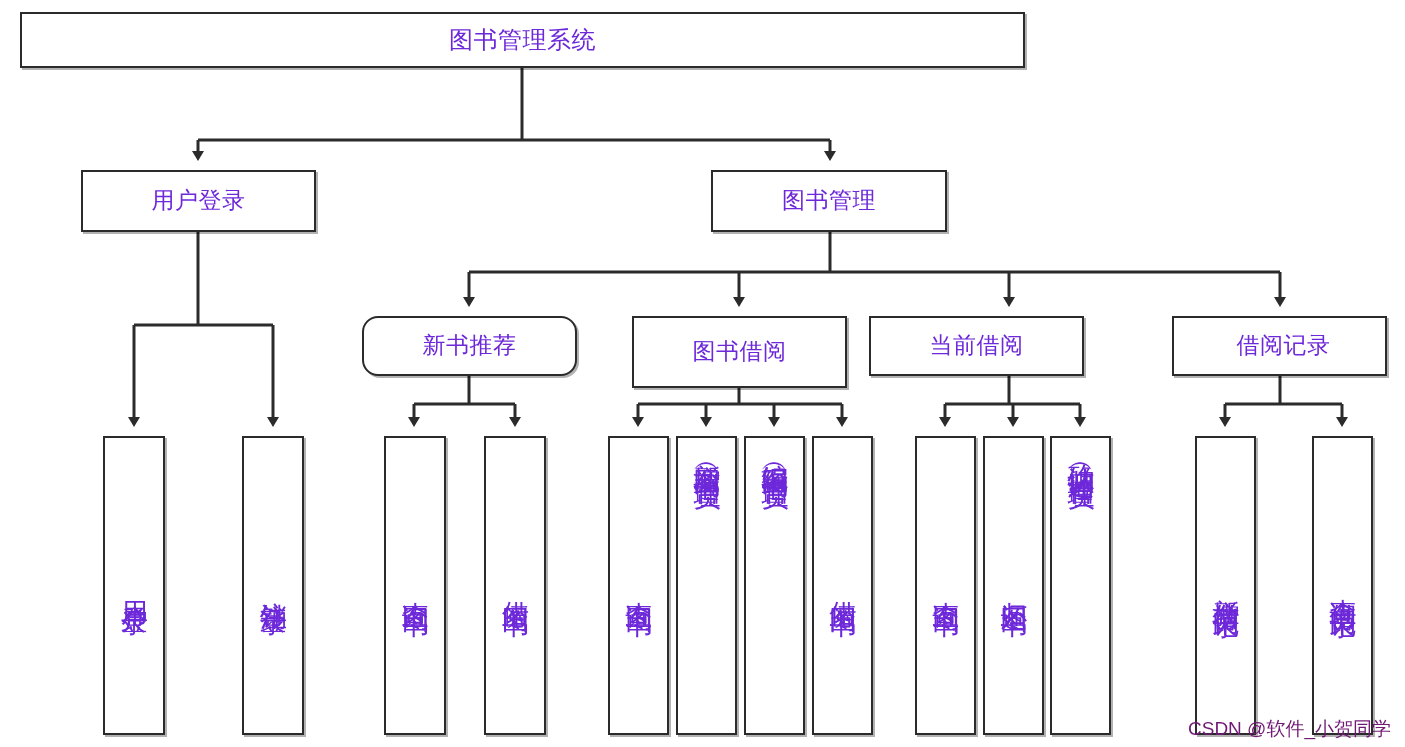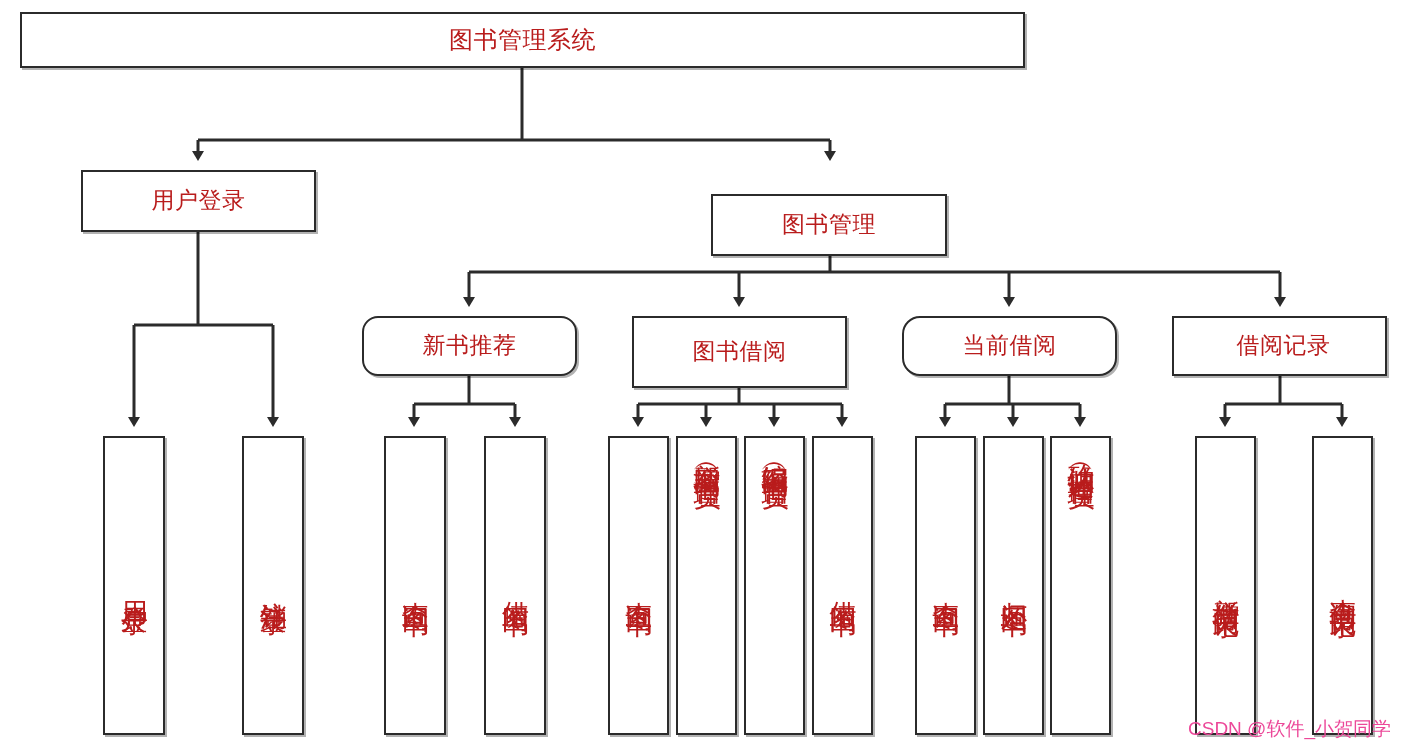--- a/index.html
+++ b/index.html
@@ -27,21 +27,21 @@
   }
   .node {
     position: absolute;
     box-sizing: border-box;
     background: #ffffff;
     border: 2px solid #2b2b2b;
     box-shadow: 2px 2px 0 0 rgba(0,0,0,0.30);
     display: flex;
     align-items: center;
     justify-content: center;
-    color: #b91c1c;
+    color: #6d28d9;
     z-index: 2;
   }
   .node .label {
     display: block;
     text-align: center;
     line-height: 1.18;
   }
   
   .node.horiz .label {
     font-size: 23px;
@@ -66,21 +66,21 @@
     white-space: nowrap;
   }
   .node.vert.topalign {
     align-items: flex-start;
   }
   .watermark {
     position: absolute;
     left: 1188px;
     top: 716px;
     font-size: 19px;
-    color: #ec4899;
+    color: #701a75;
     white-space: nowrap;
     z-index: 5;
   }
 </style>
 </head>
 <body>
 
 <div id="canvas">
 
   <svg id="wires" viewBox="0 0 1405 747" xmlns="http://www.w3.org/2000/svg">
@@ -133,31 +133,31 @@
     </g>
   </svg>
 
   <div class="node horiz root" style="left:20px; top:12px; width:1005px; height:56px;">
     <span class="label">图书管理系统</span>
   </div>
 
   <div class="node horiz" style="left:81px; top:170px; width:235px; height:62px;">
     <span class="label">用户登录</span>
   </div>
-  <div class="node horiz" style="left:711px; top:170px; width:236px; height:62px;margin-top:24px;">
+  <div class="node horiz" style="left:711px; top:170px; width:236px; height:62px;">
     <span class="label">图书管理</span>
   </div>
 
   <div class="node horiz" style="left:362px; top:316px; width:215px; height:60px;border-radius:16px;">
     <span class="label">新书推荐</span>
   </div>
   <div class="node horiz" style="left:632px; top:316px; width:215px; height:72px;">
     <span class="label">图书借阅</span>
   </div>
-  <div class="node horiz" style="left:902px; top:316px; width:215px; height:60px;border-radius:18px;">
+  <div class="node horiz" style="left:869px; top:316px; width:215px; height:60px;">
     <span class="label">当前借阅</span>
   </div>
   <div class="node horiz" style="left:1172px; top:316px; width:215px; height:60px;padding-left:8px;">
     <span class="label">借阅记录</span>
   </div>
 
   <div class="node vert" style="left:103px; top:436px; width:62px; height:299px;">
     <span class="label">用户登录</span>
   </div>
   <div class="node vert" style="left:242px; top:436px; width:62px; height:299px;">

